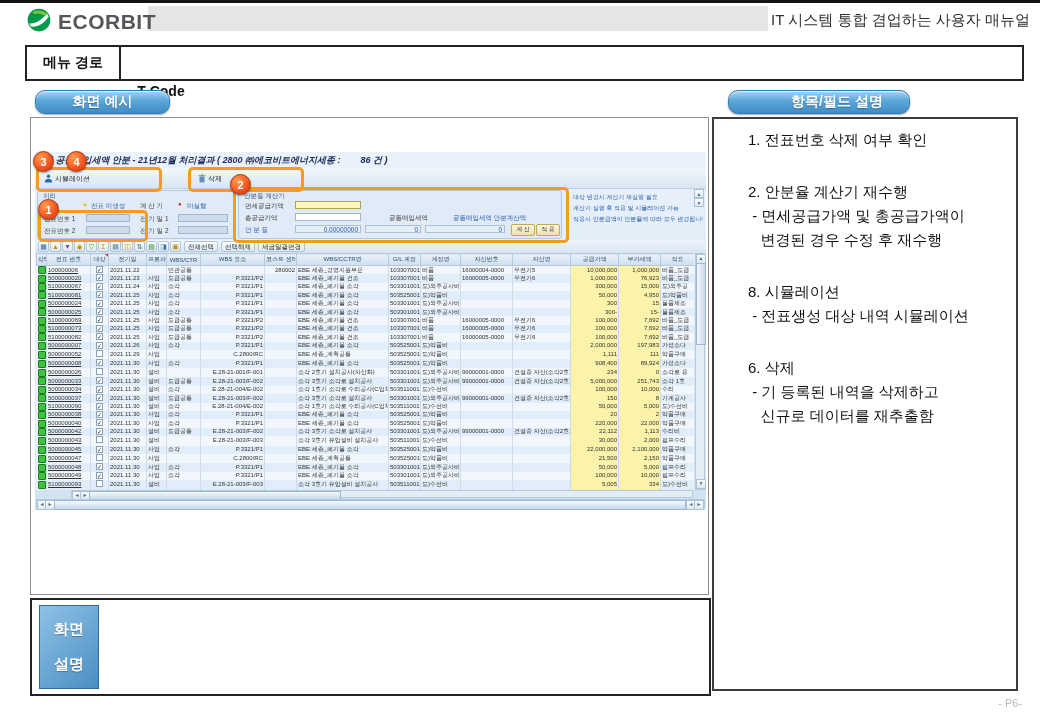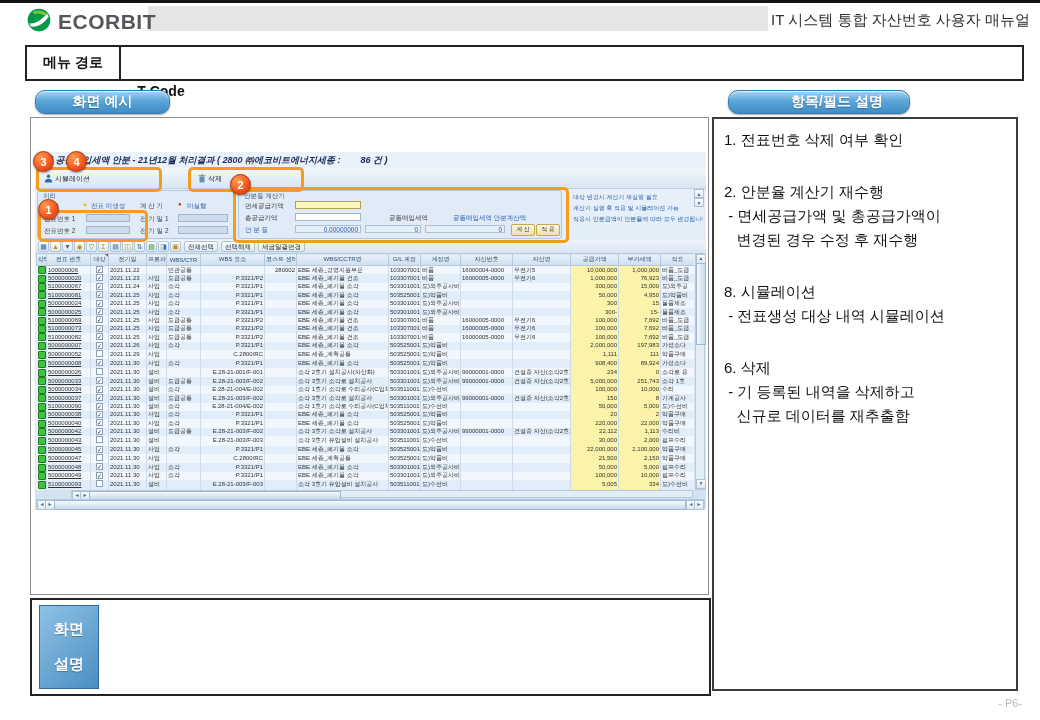--- a/index.html
+++ b/index.html
@@ -17,21 +17,21 @@
   .m-path{flex:1;padding-left:10px;font-size:13.5px;}
   .m-tcode-label{width:76px;justify-content:center;font-weight:bold;border-left:2px solid #222;border-right:2px solid #222;margin-top:44px;}
   .m-tcode{width:220px;padding-left:10px;}
   
   .badge{position:absolute;height:22px;border-radius:10px;border:1px solid #2f7ab0;background:linear-gradient(#a7d4f2,#5aa6d8 45%,#3f8dc5);color:#fff;font-weight:bold;font-size:14px;display:flex;align-items:center;justify-content:center;box-shadow:inset 0 1px 1px rgba(255,255,255,.7),0 1px 2px rgba(0,0,0,.35);text-shadow:0 1px 1px rgba(0,0,0,.3);}
   .badge-left{left:35px;top:90px;width:133px;}
   .badge-right{left:728px;top:90px;width:144px;padding-left:36px;}
   
   .left-box{position:absolute;left:30px;top:117px;width:677px;height:476px;border:1px solid #8f8f8f;background:#fff;}
   .right-box{position:absolute;left:712px;top:117px;width:306px;height:574px;border:2px solid #3d3d3d;background:#fff;padding:9px 0 0 10px;box-sizing:border-box;}
-  .note{font-size:15px;line-height:24px;color:#111;white-space:pre-wrap;margin-bottom:28px;}
+  .note{font-size:15px;line-height:24px;color:#111;white-space:pre-wrap;margin-bottom:28px;margin-left:24px;}
   .bottom-box{position:absolute;left:30px;top:598px;width:677px;height:94px;border:2px solid #222;background:#fff;}
   .desc-label{position:absolute;left:7px;top:5px;width:58px;height:82px;background:linear-gradient(135deg,#8fc2e6,#4a8ec2);border:1px solid #2d6da3;color:#fff;font-weight:bold;font-size:15px;display:flex;flex-direction:column;align-items:center;justify-content:center;gap:16px;text-shadow:0 1px 1px rgba(0,0,0,.3);}
   .desc-text{position:absolute;left:76px;top:4px;right:6px;font-size:15px;font-weight:600;line-height:20px;color:#111;white-space:pre-wrap;}
   .pageno{position:absolute;right:18px;top:697px;font-size:11px;color:#b8b8b8;}
   
   .sap{position:absolute;left:35px;top:152px;width:671px;height:358px;background:linear-gradient(#eaf2fb,#d2e2f1);font-size:7px;color:#333;overflow:hidden;}
   .sap-title{position:absolute;left:4px;top:2px;font-size:9px;font-weight:bold;font-style:italic;color:#1a2b55;white-space:pre;}
   .sap-toolbar{position:absolute;left:0;top:16px;width:671px;height:20px;background:linear-gradient(#f2f7fc,#d8e6f3);border-bottom:1px solid #bcd0e2;}
   .sap-btn{position:absolute;top:4px;height:13px;display:flex;align-items:center;gap:2px;font-size:7px;color:#223;padding:0 3px;cursor:default;}
   .sap-btn.sim{left:6px;} .sap-btn.del{left:160px;}
@@ -86,21 +86,21 @@
 <div class="logo">
   <span>
     <svg width="26" height="26" viewBox="0 0 32 32">
       <circle cx="16" cy="16" r="14" fill="#009a49"></circle>
       <path d="M4 20 Q14 22 26 8 L28 12 Q18 26 6 24 Z" fill="#ffffff"></path>
       <path d="M8 6 Q18 2 26 8 L24 11 Q16 6 10 9 Z" fill="#7cc142"></path>
     </svg>
   </span>
   <span class="txt">ECORBIT</span>
 </div>
-<div class="manual-title">IT 시스템 통합 자산번호 사용자 매뉴얼</div>
+<div class="manual-title">IT 시스템 통합 겸업하는 사용자 매뉴얼</div>
 
 <div class="menubar">
   <div class="m-label">메뉴 경로</div>
   <div class="m-tcode-label">T-Code</div>
 </div>
 
 <div class="badge badge-left">화면 예시</div>
 <div class="badge badge-right">항목/필드 설명</div>
 
 <div class="left-box"></div>

